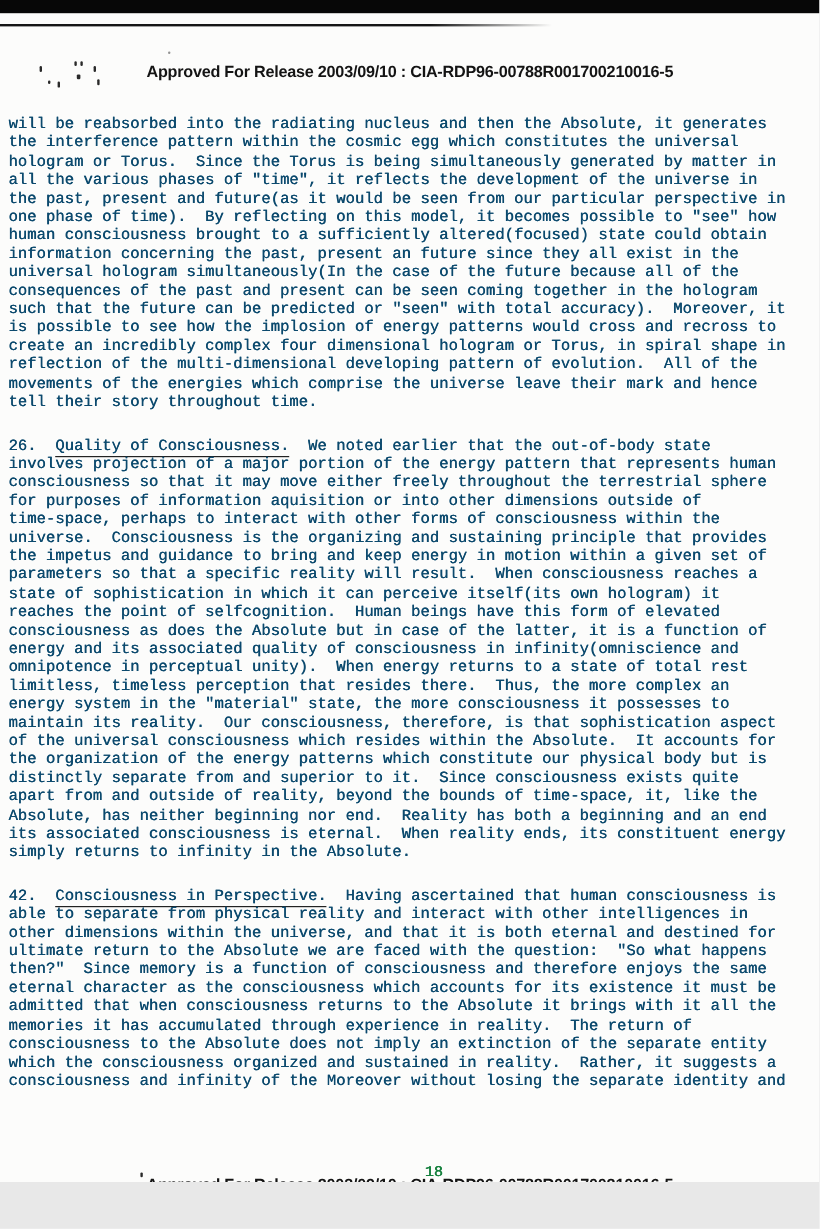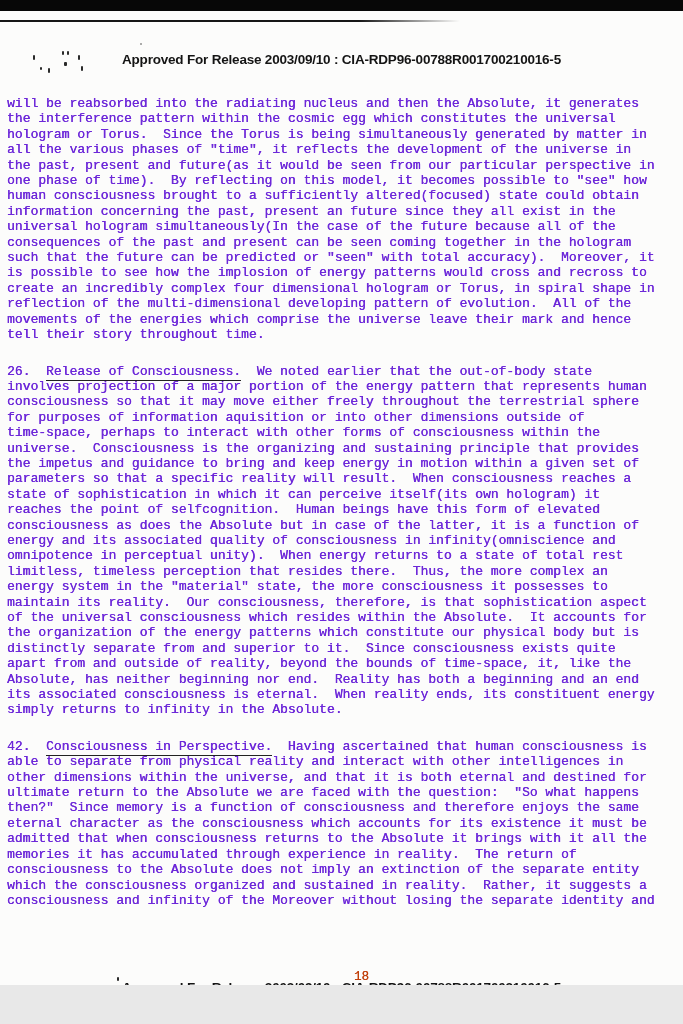--- a/index.html
+++ b/index.html
@@ -41,21 +41,21 @@
     background: #2a2a2a;
     border-radius: 1px;
   }
   .doc-body {
     position: absolute;
     left: 7px;
     top: 96px;
     width: 662px;
     font-size: 13px;
     line-height: 15.4px;
-    color: #6d28d9;
+    color: #0c4a6e;
     text-shadow: 0.3px 0 0 currentColor;
   }
   .para { margin: 0 0 21px 0; }
   .para:last-child { margin-bottom: 0; }
   .line { white-space: pre; }
   .heading-line { white-space: pre; }
   .section-heading {
     border-bottom: 1.5px solid #222;
     padding-bottom: 1px;
   }
@@ -68,21 +68,21 @@
     font-weight: bold;
     font-size: 13.5px;
     letter-spacing: -0.2px;
     color: #141414;
   }
   .page-number {
     position: absolute;
     left: 354px;
     top: 970px;
     font-size: 12.5px;
-    color: #c2410c;
+    color: #15803d;
     text-shadow: 0.3px 0 0 currentColor;
   }
 </style>
 </head>
 <body>
 
 <div class="page">
 
   <div class="top-bar"></div>
   <div class="top-rule"></div>
@@ -115,21 +115,21 @@
         <div class="line">consequences of the past and present can be seen coming together in the hologram</div>
         <div class="line">such that the future can be predicted or "seen" with total accuracy).  Moreover, it</div>
         <div class="line">is possible to see how the implosion of energy patterns would cross and recross to</div>
         <div class="line">create an incredibly complex four dimensional hologram or Torus, in spiral shape in</div>
         <div class="line">reflection of the multi-dimensional developing pattern of evolution.  All of the</div>
         <div class="line">movements of the energies which comprise the universe leave their mark and hence</div>
         <div class="line">tell their story throughout time.</div>
       </div>
 
     <div class="para">
-      <div class="heading-line"><span>26.  </span><span class="section-heading">Release of Consciousness.</span><span>  We noted earlier that the out-of-body state</span></div>
+      <div class="heading-line"><span>26.  </span><span class="section-heading">Quality of Consciousness.</span><span>  We noted earlier that the out-of-body state</span></div>
       <div>
           <div class="line">involves projection of a major portion of the energy pattern that represents human</div>
           <div class="line">consciousness so that it may move either freely throughout the terrestrial sphere</div>
           <div class="line">for purposes of information aquisition or into other dimensions outside of</div>
           <div class="line">time-space, perhaps to interact with other forms of consciousness within the</div>
           <div class="line">universe.  Consciousness is the organizing and sustaining principle that provides</div>
           <div class="line">the impetus and guidance to bring and keep energy in motion within a given set of</div>
           <div class="line">parameters so that a specific reality will result.  When consciousness reaches a</div>
           <div class="line">state of sophistication in which it can perceive itself(its own hologram) it</div>
           <div class="line">reaches the point of selfcognition.  Human beings have this form of elevated</div>

